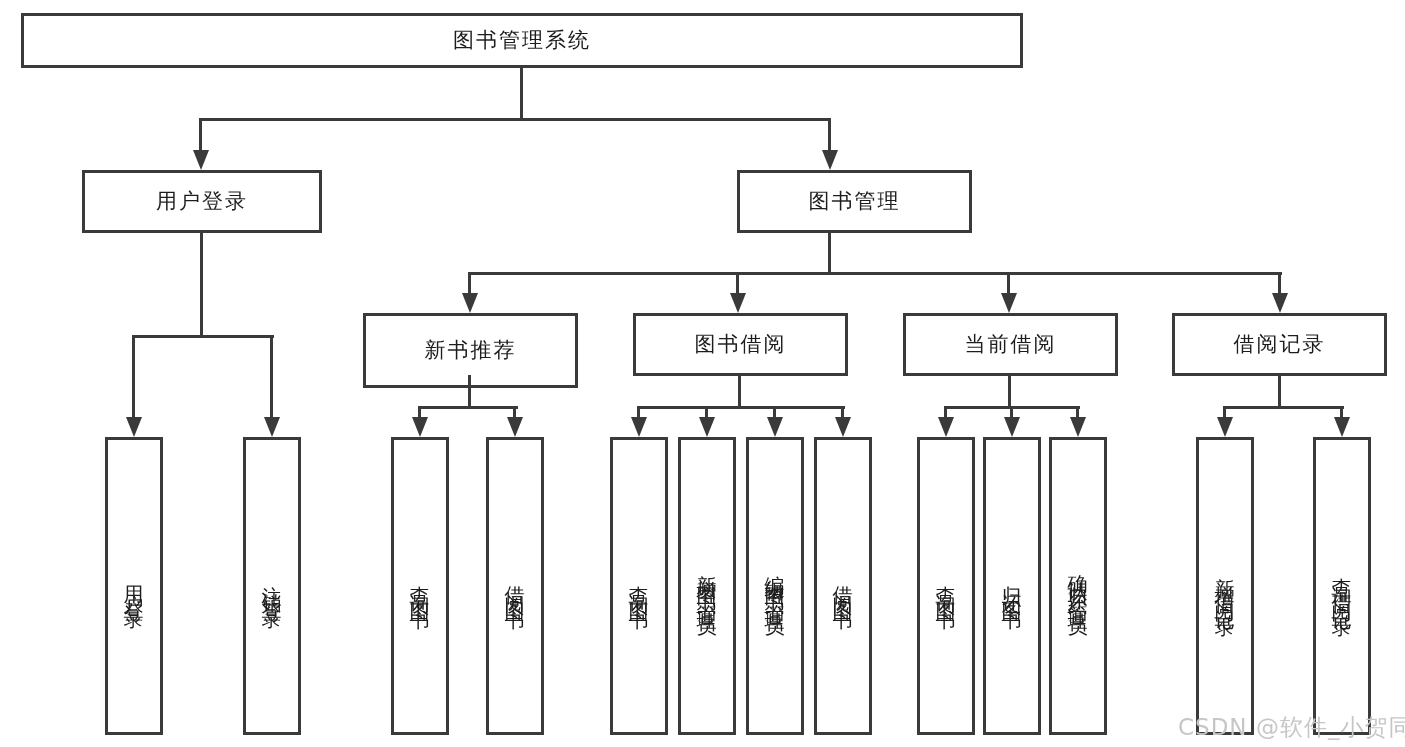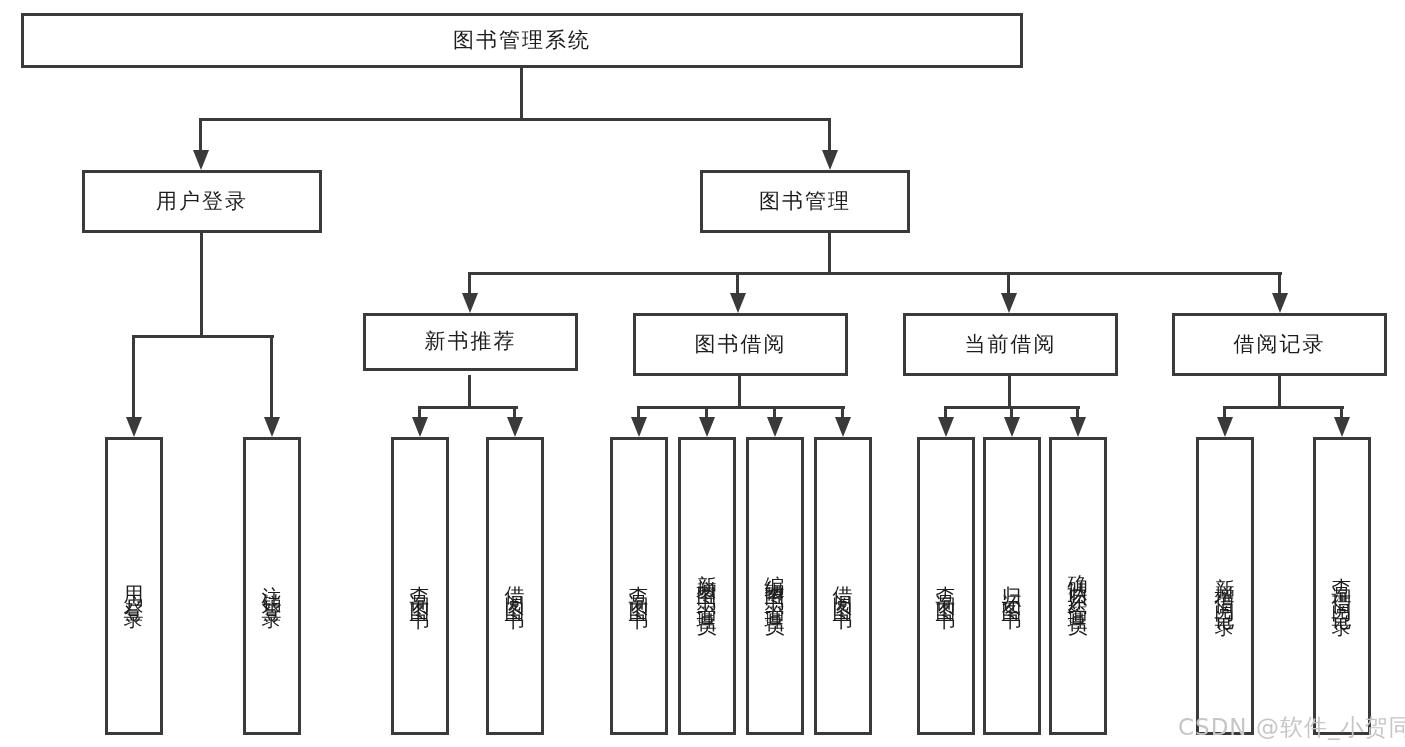--- a/index.html
+++ b/index.html
@@ -41,23 +41,23 @@
 </style>
 </head>
 <body>
 
 <div class="canvas">
 
   <div class="node" style="left:21px;top:13px;width:1002px;height:55px">图书管理系统</div>
 
   <div class="node" style="left:82px;top:170px;width:240px;height:63px">用户登录</div>
 
-  <div class="node" style="left:700px;top:170px;width:210px;height:63px">图书管理</div>
+  <div class="node" style="left:737px;top:170px;width:235px;height:63px">图书管理</div>
 
-  <div class="node" style="left:363px;top:313px;width:215px;height:58px">新书推荐</div>
+  <div class="node" style="left:363px;top:313px;width:215px;height:75px">新书推荐</div>
 
   <div class="node" style="left:903px;top:313px;width:215px;height:63px">当前借阅</div>
 
   <div class="node" style="left:633px;top:313px;width:215px;height:63px">图书借阅</div>
 
   <div class="node" style="left:1172px;top:313px;width:215px;height:63px">借阅记录</div>
 
   <div class="node vnode" style="left:105px;top:437px;width:58px;height:298px">用户登录</div>
 
   <div class="node vnode" style="left:243px;top:437px;width:58px;height:298px">注销登录</div>

